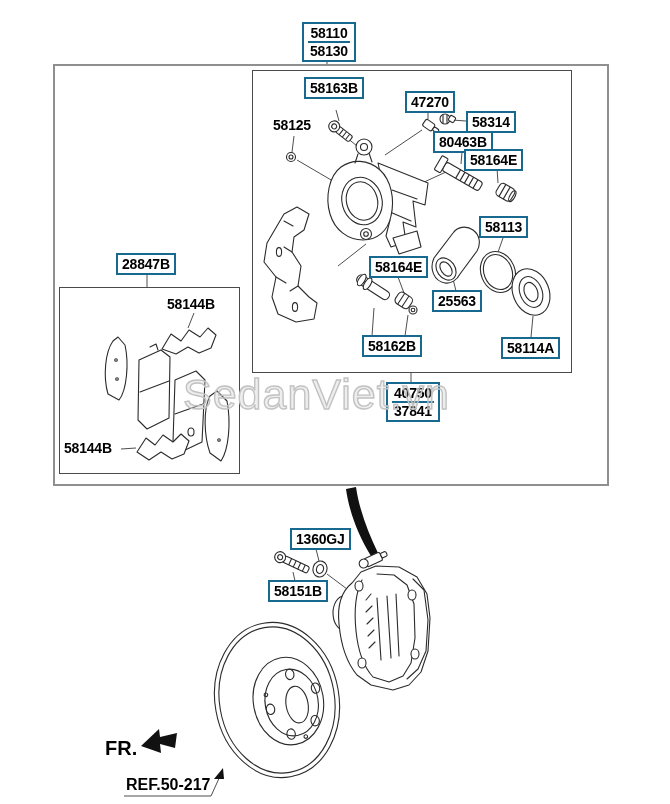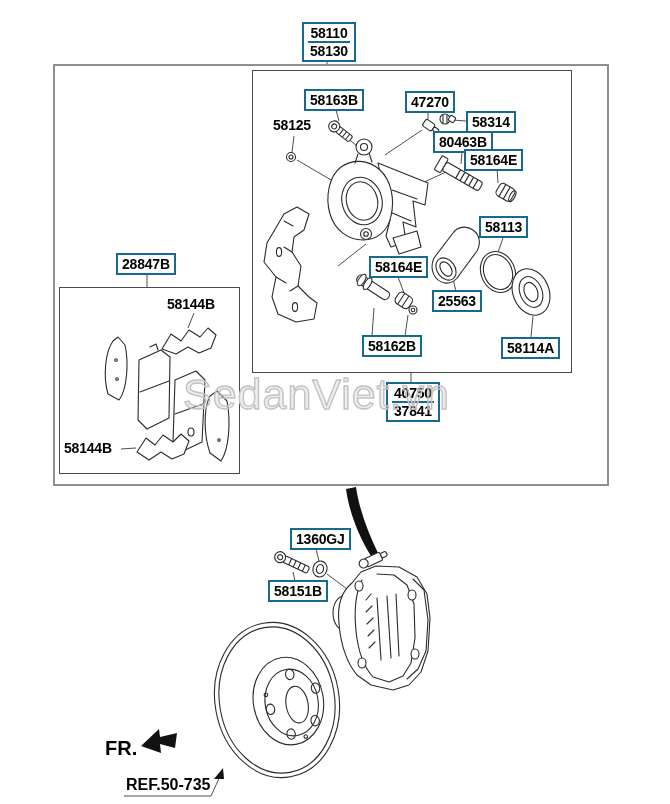--- a/index.html
+++ b/index.html
@@ -213,21 +213,21 @@
 
 <div class="frame outer-frame" style="left:53px;top:64px;width:552px;height:418px;z-index:2;"></div>
 <div class="frame part-frame" style="left:252px;top:70px;width:318px;height:301px;z-index:2;"></div>
 <div class="frame part-frame" style="left:59px;top:287px;width:179px;height:185px;z-index:2;"></div>
 
 <div class="plabel boxed stack" style="left:302px;top:22px">
   <span class="row">58110</span>
   <span class="row">58130</span>
 </div>
 
-<div class="plabel boxed" style="left:304px;top:89px">58163B</div>
+<div class="plabel boxed" style="left:304px;top:77px">58163B</div>
 <div class="plabel boxed" style="left:405px;top:91px">47270</div>
 <div class="plabel boxed" style="left:466px;top:111px">58314</div>
 <div class="plabel boxed" style="left:433px;top:131px">80463B</div>
 <div class="plabel boxed" style="left:464px;top:149px">58164E</div>
 <div class="plabel plain" style="left:273px;top:117px">58125</div>
 <div class="plabel boxed" style="left:479px;top:216px">58113</div>
 <div class="plabel boxed" style="left:369px;top:256px">58164E</div>
 <div class="plabel boxed" style="left:432px;top:290px">25563</div>
 <div class="plabel boxed" style="left:362px;top:335px">58162B</div>
 <div class="plabel boxed" style="left:501px;top:337px">58114A</div>
@@ -238,15 +238,15 @@
 
 <div class="plabel boxed stack" style="left:386px;top:382px">
   <span class="row">40750</span>
   <span class="row">37841</span>
 </div>
 
 <div class="plabel boxed" style="left:290px;top:528px">1360GJ</div>
 <div class="plabel boxed" style="left:268px;top:580px">58151B</div>
 
 <div class="plabel plain fr-label" style="left:105px;top:740px">FR.</div>
-<div class="plabel plain ref-label" style="left:126px;top:777px">REF.50-735</div>
+<div class="plabel plain ref-label" style="left:126px;top:777px">REF.50-217</div>
 
 <div class="wm">SedanViet.vn</div>
 
 </body></html>

